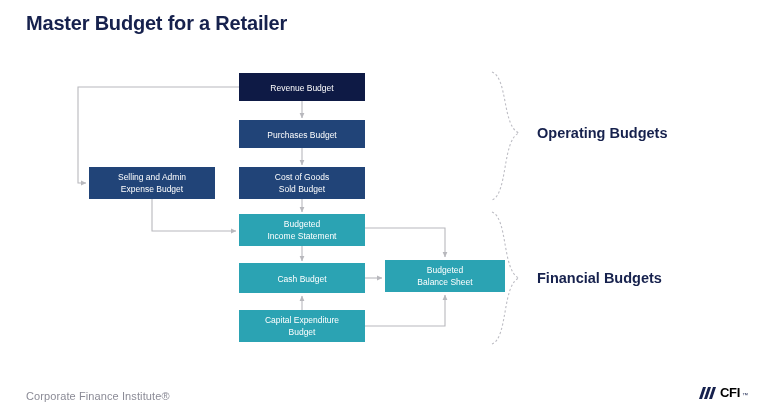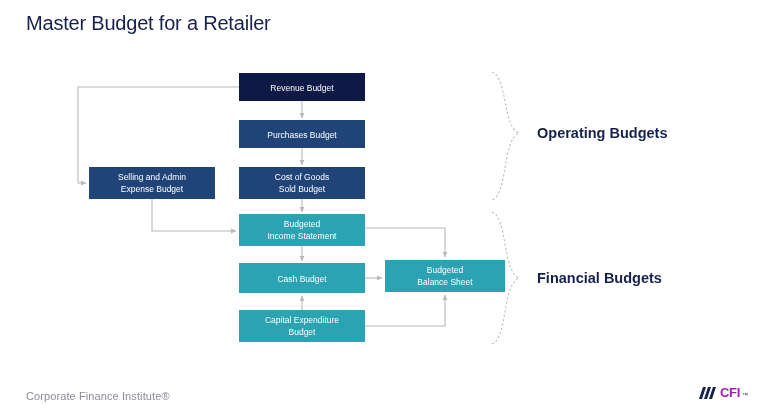--- a/index.html
+++ b/index.html
@@ -12,21 +12,21 @@
     height: 417px;
     position: relative;
     font-family: "Liberation Sans", sans-serif;
     overflow: hidden;
   }
   #page-title {
     position: absolute;
     left: 26px;
     top: 12px;
     font-size: 20px;
-    font-weight: normal;
+    font-weight: bold;
     color: #16214d;
     letter-spacing: -0.2px;
   }
   #diagram {
     position: absolute;
     left: 0;
     top: 0;
   }
   .node-label {
     font-family: "Liberation Sans", sans-serif;
@@ -51,21 +51,21 @@
     position: absolute;
     right: 20px;
     top: 385px;
     display: flex;
     align-items: center;
     gap: 2px;
   }
   #brand-logo .wordmark {
     font-size: 13px;
     font-weight: bold;
-    color: #a21caf;
+    color: #000000;
     letter-spacing: -0.3px;
   }
   #brand-logo .tm {
     font-size: 6px;
     color: #16214d;
     align-self: flex-end;
     padding-bottom: 2px;
   }
 </style>
 </head>

